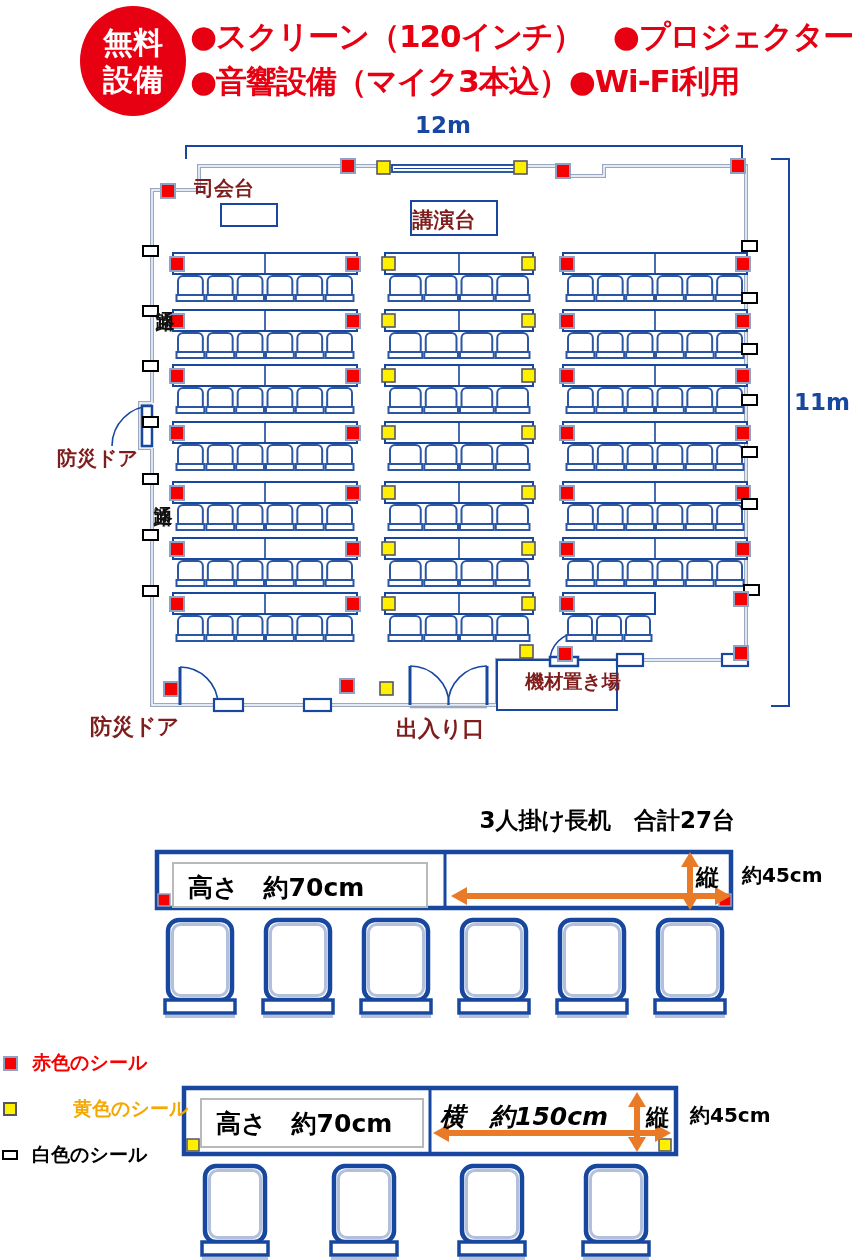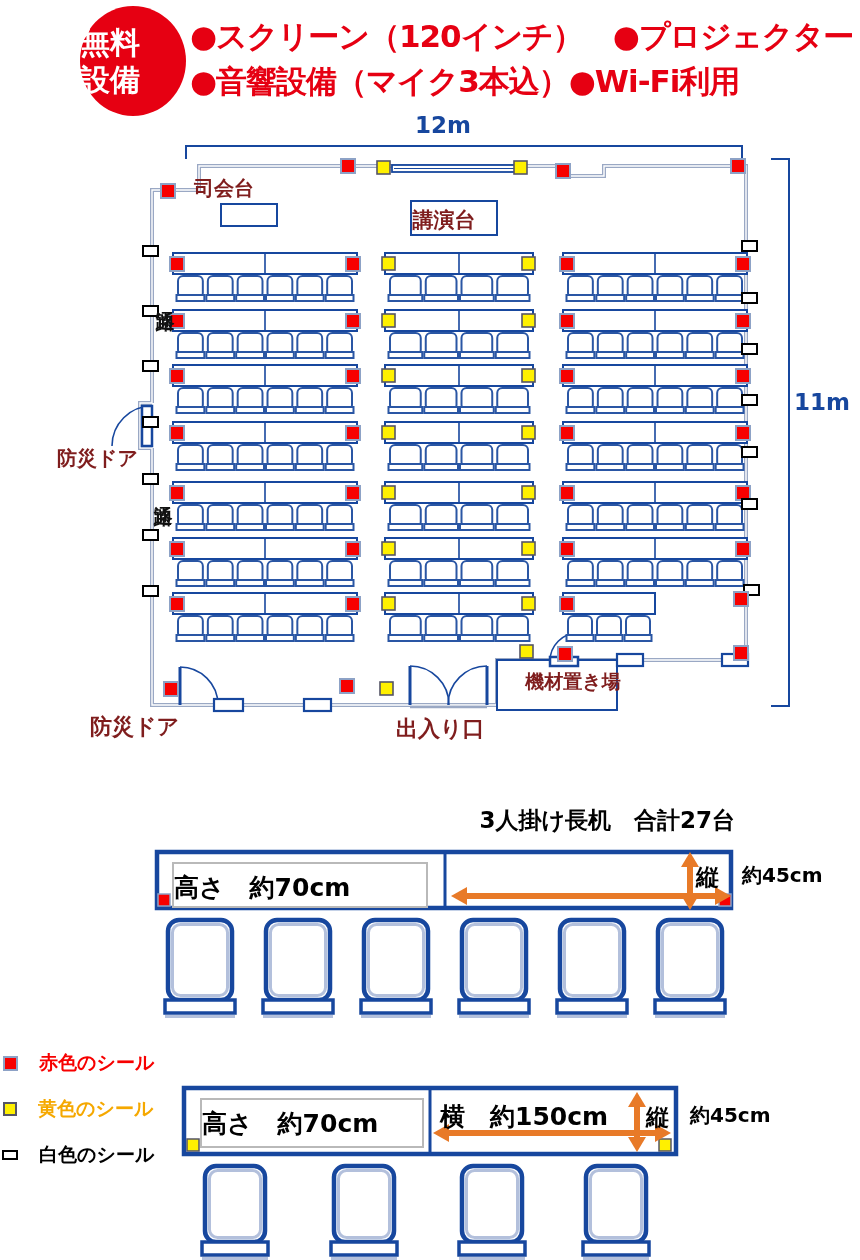--- a/index.html
+++ b/index.html
@@ -2,31 +2,31 @@
 <html><head>
 <meta charset="utf-8">
 <style>
   html,body{margin:0;padding:0;}
   body{width:860px;height:1260px;position:relative;background:#fff;overflow:hidden;
        font-family:"DejaVu Sans","Liberation Sans",sans-serif;}
   .abs{position:absolute;}
   #static-svg,#dyn-layer,#dyn-layer svg{position:absolute;left:0;top:0;width:860px;height:1260px;}
   #text-layer{position:absolute;left:0;top:0;width:860px;height:1260px;z-index:5;}
   .badge{left:80px;top:6px;width:106px;height:110px;background:#e60012;border-radius:50%;
-         color:#fff;font-weight:bold;font-size:30px;text-align:left;line-height:1.25;
+         color:#fff;font-weight:bold;font-size:30px;text-align:center;line-height:1.25;
          display:flex;flex-direction:column;justify-content:center;}
   .feature-line{color:#e60012;font-weight:bold;font-size:31px;letter-spacing:-1px;white-space:nowrap;}
   .plan-label{color:#7f1d1d;font-weight:bold;white-space:nowrap;}
   .dim-label{color:#17479e;font-weight:bold;font-size:23px;}
   .vtext{writing-mode:vertical-rl;text-orientation:upright;font-size:19px;font-weight:600;color:#111;letter-spacing:3px;}
   .spec-title{font-size:23px;font-weight:bold;color:#000;text-align:right;white-space:nowrap;}
   .hako-box{border:2px solid #b9b9b9;background:#fff;}
-  .hako-text{font-size:25px;font-weight:bold;color:#000;white-space:nowrap;padding:7px 0 0 0;}
+  .hako-text{font-size:25px;font-weight:bold;color:#000;white-space:nowrap;padding:7px 0 0 14px;}
   .spec-dim{font-weight:bold;color:#000;white-space:nowrap;}
-  .legend-row{display:flex;align-items:center;gap:21px;font-size:19px;font-weight:600;white-space:nowrap;}
+  .legend-row{display:flex;align-items:center;gap:14px;font-size:19px;font-weight:600;white-space:nowrap;}
   .sw{display:inline-block;box-sizing:border-box;}
   .sw-red{width:15px;height:15px;border:2px solid #8da2c6;}
   .sw-yellow{width:14px;height:14px;border:2px solid #556;}
   .sw-white{width:16px;height:10px;border:2px solid #000;background:#fff;}
 </style>
 </head>
 <body>
 
 <svg id="static-svg" viewBox="0 0 860 1260">
 
@@ -576,26 +576,26 @@
   </div>
   <div class="abs spec-dim" style="left:696px;top:862px;font-size:23px;">縦</div>
   <div class="abs spec-dim" style="left:742px;top:862px;font-size:20px;">約45cm</div>
 
   <div class="abs legend-row" style="left:3px;top:1050px;">
     <span class="sw sw-red" style="background: rgb(247, 0, 0);"></span>
     <span style="color: rgb(247, 0, 0);">赤色のシール</span>
   </div>
   <div class="abs legend-row" style="left:3px;top:1096px;">
     <span class="sw sw-yellow" style="background: rgb(255, 240, 0);"></span>
-    <span style="color: rgb(245, 168, 0);">黄色のシール</span>
+    <span style="color: rgb(245, 168, 0); margin-left: 42px;">黄色のシール</span>
   </div>
   <div class="abs legend-row" style="left:2px;top:1142px;">
     <span class="sw sw-white" style="background: rgb(255, 255, 255);"></span>
     <span style="color: rgb(0, 0, 0);">白色のシール</span>
   </div>
 
   <div class="abs hako-box" style="left:200px;top:1098px;width:220px;height:46px;">
     <div class="hako-text">高さ　約70cm</div>
   </div>
-  <div class="abs spec-dim" style="left:440px;top:1100px;font-size:25px;">横　約150cm</div>
+  <div class="abs spec-dim" style="left:440px;top:1100px;font-size:25px;font-style:italic;">横　約150cm</div>
   <div class="abs spec-dim" style="left:646px;top:1102px;font-size:23px;">縦</div>
   <div class="abs spec-dim" style="left:690px;top:1102px;font-size:20px;">約45cm</div>
 </div>
 
 </body></html>

